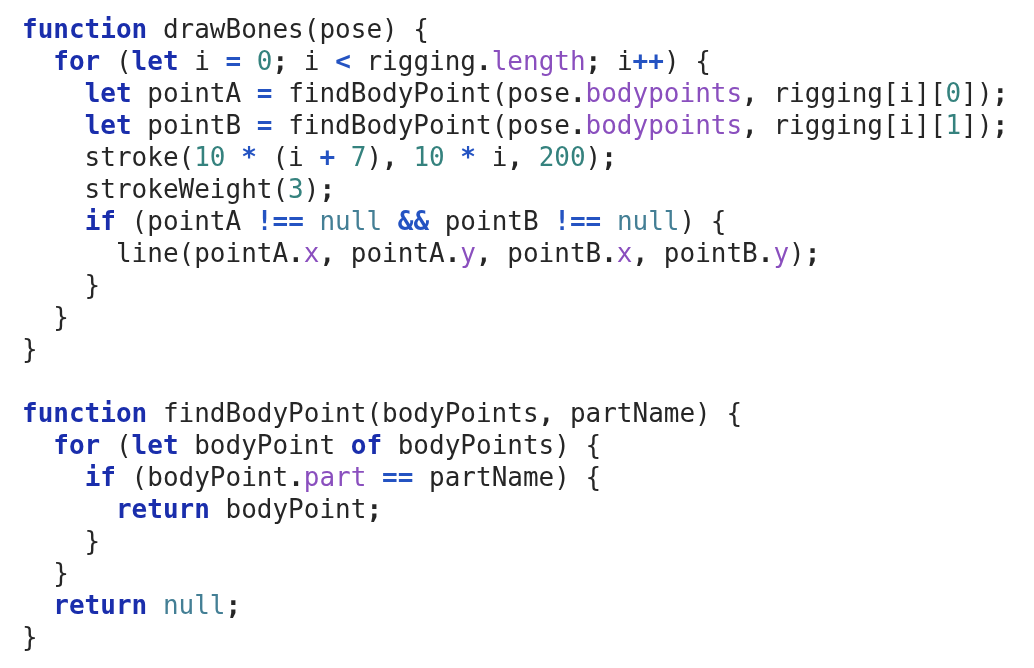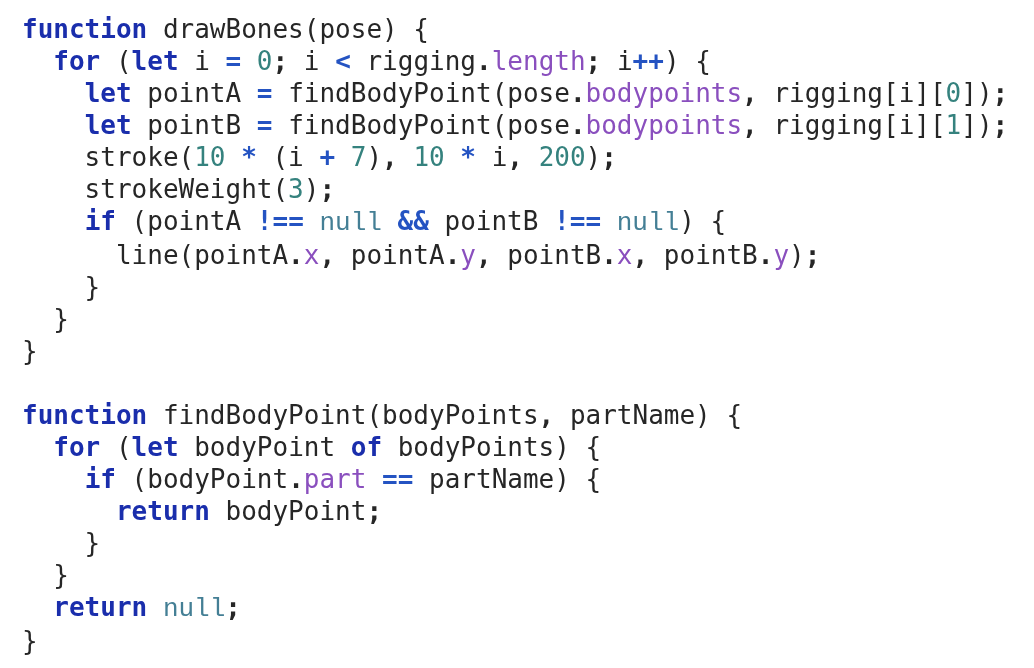--- a/index.html
+++ b/index.html
@@ -23,20 +23,20 @@
     white-space: pre;
     color: var(--text, #262626);
     background: var(--bg, #ffffff);
   }
   .code-line {
     min-height: 32px;
   }
   .tok-k { color: var(--kw);   font-weight: bold; }  
   .tok-o { color: var(--op);   font-weight: bold; }  
   .tok-n { color: var(--num); }                      
-  .tok-u { color: var(--nul); font-family: Liberation Mono, monospace; }                      
+  .tok-u { color: var(--nul); }                      
   .tok-p { color: var(--prop); }                     
   .tok-d { font-weight: bold; }                      
 </style>
 </head>
 <body>
 
 <div class="code-snippet"><div class="code-line"><span class="tok-k">function</span><span> drawBones(pose) {</span></div><div class="code-line"><span>  </span><span class="tok-k">for</span><span> (</span><span class="tok-k">let</span><span> i </span><span class="tok-o">=</span><span> </span><span class="tok-n">0</span><span class="tok-d">;</span><span> i </span><span class="tok-o">&lt;</span><span> rigging</span><span class="tok-d">.</span><span class="tok-p">length</span><span class="tok-d">;</span><span> i</span><span class="tok-o">++</span><span>) {</span></div><div class="code-line"><span>    </span><span class="tok-k">let</span><span> pointA </span><span class="tok-o">=</span><span> findBodyPoint(pose</span><span class="tok-d">.</span><span class="tok-p">bodypoints</span><span class="tok-d">,</span><span> rigging[i][</span><span class="tok-n">0</span><span>])</span><span class="tok-d">;</span></div><div class="code-line"><span>    </span><span class="tok-k">let</span><span> pointB </span><span class="tok-o">=</span><span> findBodyPoint(pose</span><span class="tok-d">.</span><span class="tok-p">bodypoints</span><span class="tok-d">,</span><span> rigging[i][</span><span class="tok-n">1</span><span>])</span><span class="tok-d">;</span></div><div class="code-line"><span>    stroke(</span><span class="tok-n">10</span><span> </span><span class="tok-o">*</span><span> (i </span><span class="tok-o">+</span><span> </span><span class="tok-n">7</span><span>)</span><span class="tok-d">,</span><span> </span><span class="tok-n">10</span><span> </span><span class="tok-o">*</span><span> i</span><span class="tok-d">,</span><span> </span><span class="tok-n">200</span><span>)</span><span class="tok-d">;</span></div><div class="code-line"><span>    strokeWeight(</span><span class="tok-n">3</span><span>)</span><span class="tok-d">;</span></div><div class="code-line"><span>    </span><span class="tok-k">if</span><span> (pointA </span><span class="tok-o">!==</span><span> </span><span class="tok-u">null</span><span> </span><span class="tok-o">&amp;&amp;</span><span> pointB </span><span class="tok-o">!==</span><span> </span><span class="tok-u">null</span><span>) {</span></div><div class="code-line"><span>      line(pointA</span><span class="tok-d">.</span><span class="tok-p">x</span><span class="tok-d">,</span><span> pointA</span><span class="tok-d">.</span><span class="tok-p">y</span><span class="tok-d">,</span><span> pointB</span><span class="tok-d">.</span><span class="tok-p">x</span><span class="tok-d">,</span><span> pointB</span><span class="tok-d">.</span><span class="tok-p">y</span><span>)</span><span class="tok-d">;</span></div><div class="code-line"><span>    }</span></div><div class="code-line"><span>  }</span></div><div class="code-line"><span>}</span></div><div class="code-line"></div><div class="code-line"><span class="tok-k">function</span><span> findBodyPoint(bodyPoints</span><span class="tok-d">,</span><span> partName) {</span></div><div class="code-line"><span>  </span><span class="tok-k">for</span><span> (</span><span class="tok-k">let</span><span> bodyPoint </span><span class="tok-k">of</span><span> bodyPoints) {</span></div><div class="code-line"><span>    </span><span class="tok-k">if</span><span> (bodyPoint</span><span class="tok-d">.</span><span class="tok-p">part</span><span> </span><span class="tok-o">==</span><span> partName) {</span></div><div class="code-line"><span>      </span><span class="tok-k">return</span><span> bodyPoint</span><span class="tok-d">;</span></div><div class="code-line"><span>    }</span></div><div class="code-line"><span>  }</span></div><div class="code-line"><span>  </span><span class="tok-k">return</span><span> </span><span class="tok-u">null</span><span class="tok-d">;</span></div><div class="code-line"><span>}</span></div></div>
 
 </body></html>

